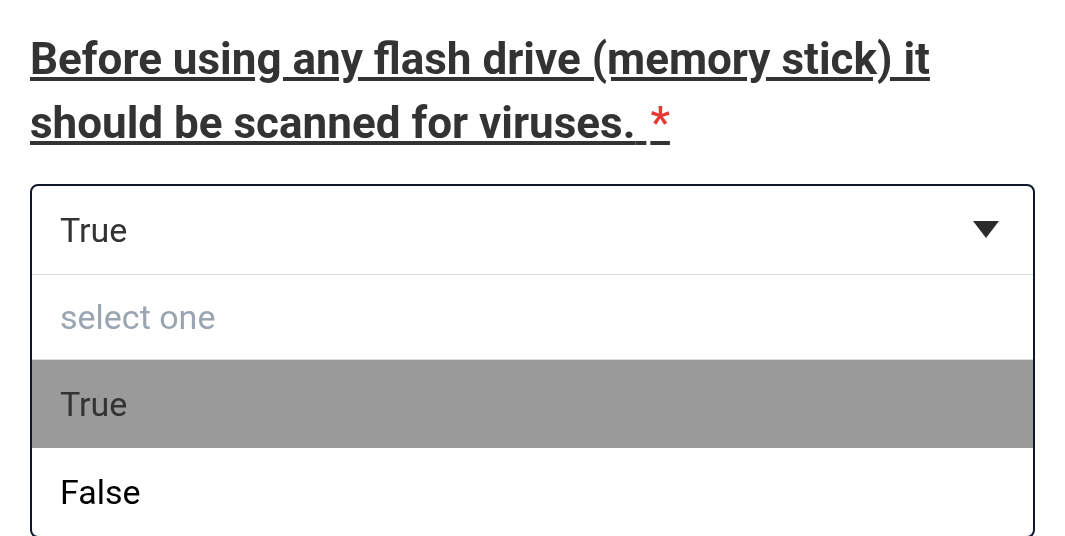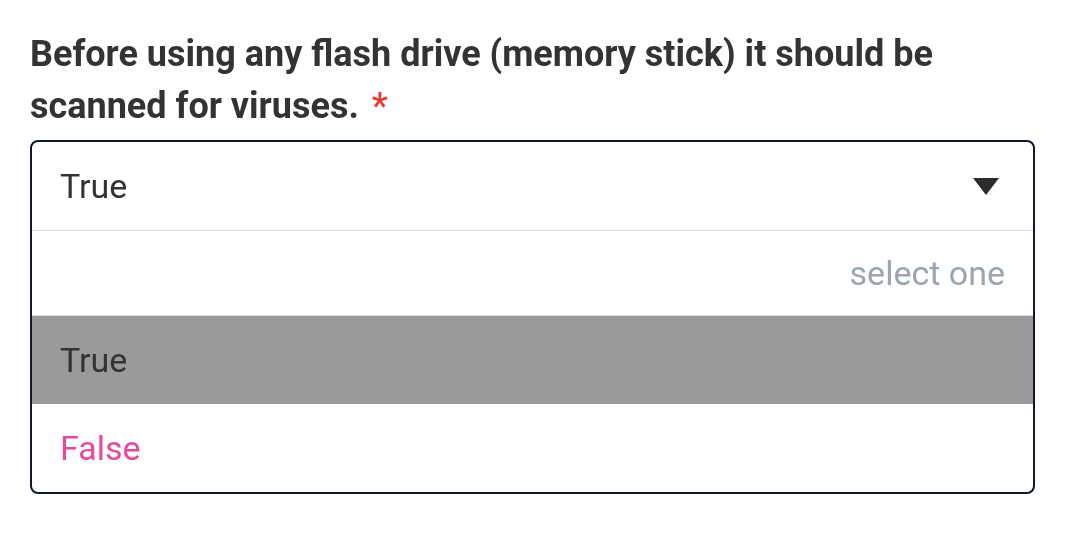--- a/index.html
+++ b/index.html
@@ -8,25 +8,26 @@
       box-sizing: border-box;
     }
     body {
       font-family: -apple-system, BlinkMacSystemFont, "Segoe UI", Roboto, Helvetica, Arial, sans-serif;
       background: #ffffff;
       padding: 28px 30px;
       width: 1065px;
       height: 536px;
     }
     .question-label {
-      font-size: 36px;
+      font-size: 44px;
       font-weight: 700;
       color: #333333;
       line-height: 1.45;
-      margin-bottom: 8px;
+      margin-bottom: 28px;
+      text-decoration: underline;
     }
     .required-asterisk {
       color: #e53935;
       font-weight: 500;
       margin-left: 4px;
     }
     .dropdown-container {
       border: 2px solid #0f172a;
       border-radius: 8px;
       overflow: hidden;
@@ -52,26 +53,25 @@
       border-right: 13px solid transparent;
       border-top: 17px solid #2b2b2b;
       margin-right: 6px;
     }
     .dropdown-placeholder {
       padding: 22px 28px;
       font-size: 34px;
       color: #9aa5b1;
       border-bottom: 1px solid #dddddd;
       cursor: pointer;
-      text-align: right;
     }
     .dropdown-option {
       padding: 24px 28px;
       font-size: 34px;
-      color: #ec4899;
+      color: #000000;
       cursor: pointer;
     }
     .dropdown-option.highlighted {
       background: #9a9a9a;
       color: #333333;
     }
   </style>
 </head>
 <body>
 

